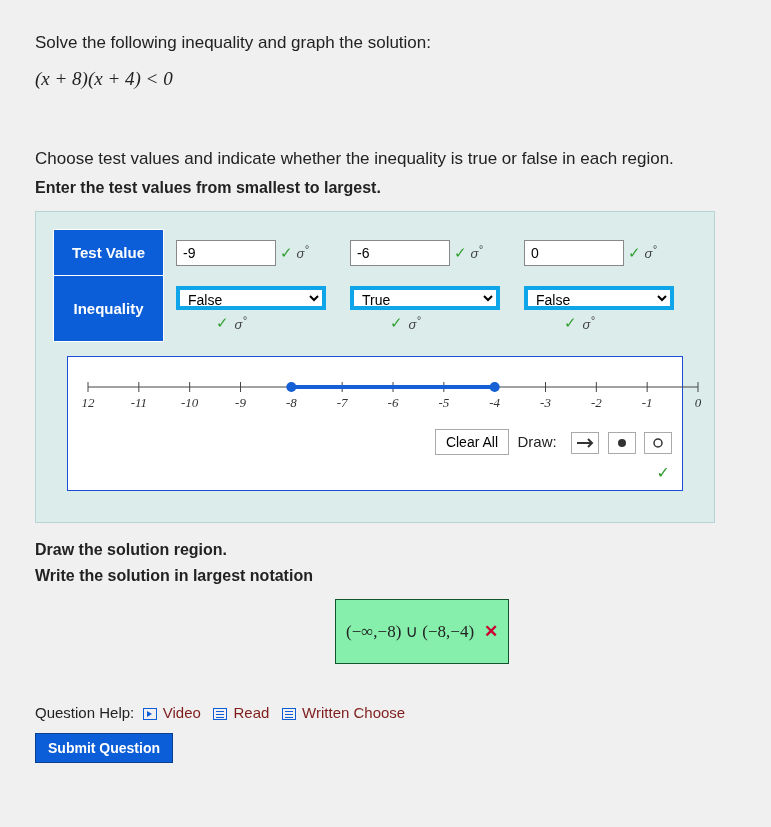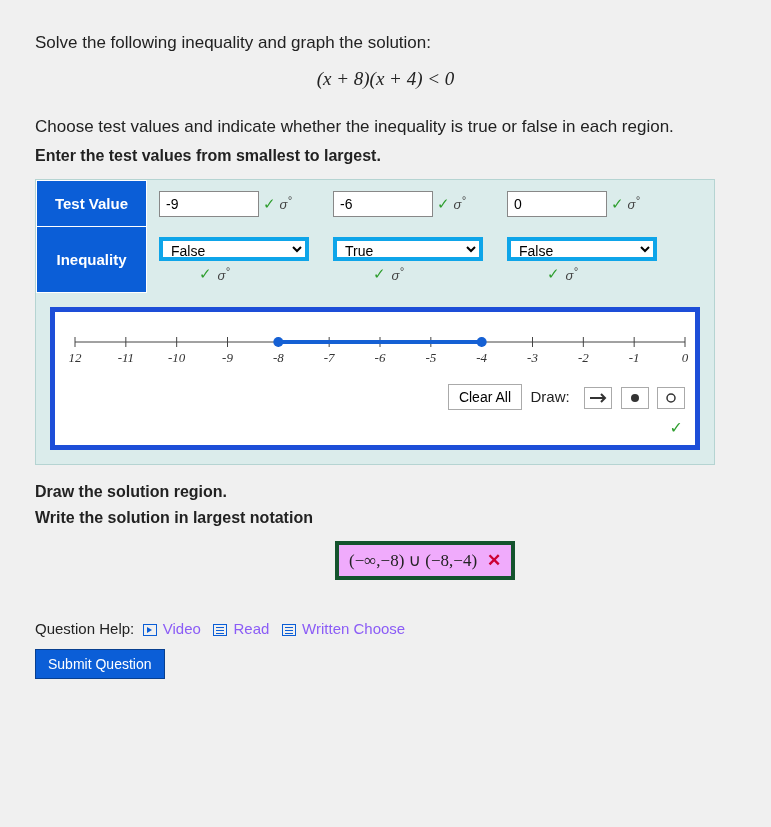--- a/index.html
+++ b/index.html
@@ -5,26 +5,26 @@
   * { box-sizing: border-box; }
   body {
     margin: 0;
     padding: 30px 35px;
     font-family: Arial, Helvetica, sans-serif;
     background: #f0f0f0;
     color: #222;
     width: 771px;
   }
   .question-text { font-size: 17px; line-height: 1.5; }
-  .formula { text-align: center; font-family: 'Times New Roman', serif; font-size: 19px; font-style: italic; margin: 12px 0 24px 0; }
+  .formula { text-align: left; font-family: 'Times New Roman', serif; font-size: 19px; font-style: italic; margin: 12px 0 56px 0; }
   .instr { font-size: 16px; margin-top: 8px; font-weight: bold; }
   .panel {
     background: #dbeceb;
     border: 1px solid #b5d4d2;
-    padding: 0;
+    padding: 17px;
     margin-top: 14px;
     width: 680px;
   }
   table.test { border-collapse: collapse; }
   table.test td.head {
     background: #0b5ed7;
     color: #fff;
     font-weight: bold;
     text-align: center;
     border: 1px solid #fff;
@@ -38,45 +38,45 @@
     width: 100px; height: 26px; border: 1px solid #888;
     font-size: 14px; padding: 2px 6px; background: #fff;
   }
   select.tf {
     width: 150px; height: 24px; border: 4px solid #0ea5e9;
     font-size: 14px; background: #fff; padding: 1px 4px;
   }
   .check { color: #2e9e2e; font-size: 15px; }
   .sigma { font-size: 13px; color: #444; font-style: italic; }
   .below { margin-top: 4px; padding-left: 40px; display: flex; gap: 6px; align-items: center; }
-  .numberline-box { background: #fff; margin: 14px 14px 14px 14px; border: 5px solid #1d4ed8; }
+  .numberline-box { background: #fff; margin: 14px 14px 14px 14px; border: 1px solid #1d4ed8; }
   .nl { padding: 12px 10px 6px 10px; }
   svg.axis { display: block; }
   .tools { text-align: right; padding: 4px 10px 8px 10px; }
   .btn-clear {
     background: #fff; border: 1px solid #aaa; padding: 4px 10px;
     font-size: 14px; cursor: pointer;
   }
   .toollabel { font-size: 15px; margin-left: 4px; margin-right: 6px; margin-top: 32px; }
   .tool { display: inline-flex; width: 28px; height: 22px; border: 1px solid #aaa; background:#fff; align-items:center; justify-content:center; margin-left:4px; vertical-align: middle; font-size:12px; cursor:pointer;}
   .check-corner { text-align:right; padding: 0 12px 8px 0; color:#2e9e2e; font-size:16px;}
   .answer-box {
-    display: inline-block; border: 4px solid #14532d; background: #f0abfc;
-    padding: 5px 10px; font-family: 'Times New Roman', serif; font-size: 17px;
+    display: inline-block; border: 1px solid #14532d; background: #86efac;
+    padding: 21px 10px; font-family: 'Times New Roman', serif; font-size: 17px;
     margin-left: 300px; margin-top: 14px;
   }
   .answer-box .x { color: #c03; font-family: Arial; font-weight: bold; margin-left: 10px; }
   .help { font-size: 15px; margin-top: 40px; }
-  .help a { color: #8b5cf6; text-decoration: none; cursor: pointer; }
+  .help a { color: #7f1d1d; text-decoration: none; cursor: pointer; }
   .icon { display:inline-block; width:14px; height:12px; border:1px solid #0b5ed7; vertical-align:middle; margin-right:2px; position:relative;}
   .icon.play::after{content:"";position:absolute;left:3px;top:2px;border-left:5px solid #0b5ed7;border-top:3px solid transparent;border-bottom:3px solid transparent;}
   .icon.doc::before{content:"";position:absolute;left:2px;top:2px;right:2px;height:1px;background:#0b5ed7;box-shadow:0 3px 0 #0b5ed7,0 6px 0 #0b5ed7;}
   .submit {
     background: #0b5ed7; color: #fff; border: 1px solid #083f8f;
-    padding: 6px 12px; font-size: 14px; font-weight: normal;
+    padding: 6px 12px; font-size: 14px; font-weight: bold;
     margin-top: 12px; cursor: pointer;
   }
 </style>
 </head>
 <body>
 
 
 
 <div class="question-text">Solve the following inequality and graph the solution:</div>
 <div class="formula">(x + 8)(x + 4) &lt; 0</div>

